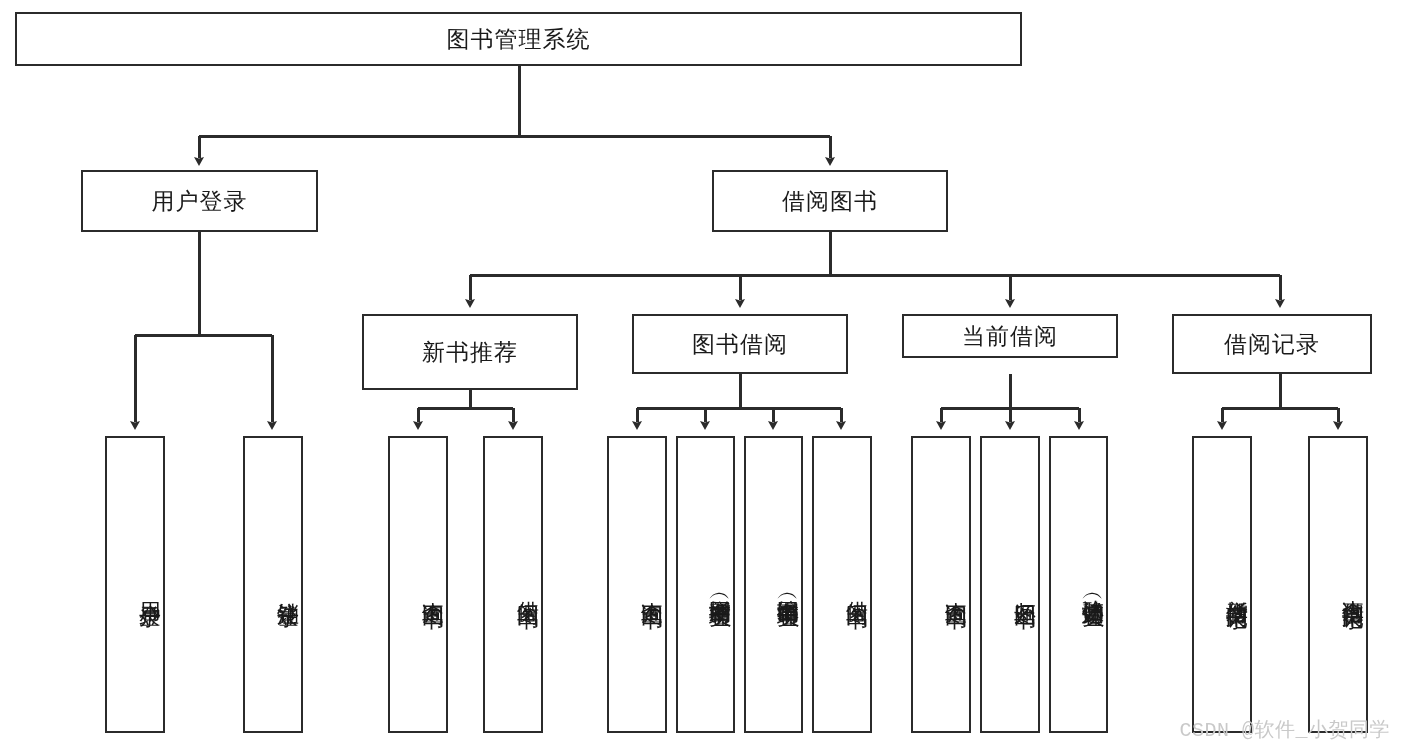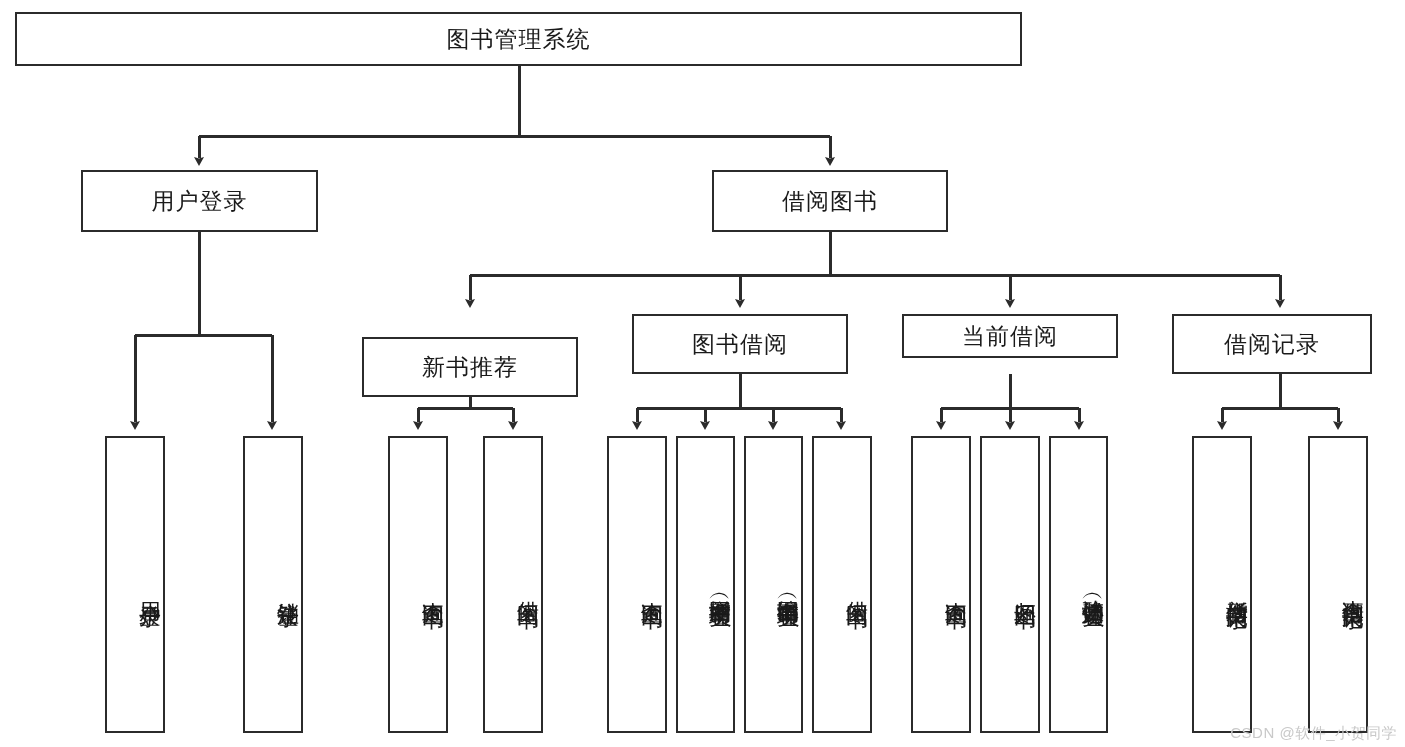--- a/index.html
+++ b/index.html
@@ -51,27 +51,28 @@
     padding-top: 4px;
     letter-spacing: 1px;
   }
   .node-label {
     display: block;
     white-space: nowrap;
     line-height: 1.15;
   }
   #watermark {
     position: absolute;
-    right: 8px;
+    right: 15px;
     bottom: 4px;
-    font-size: 15px;
+    font-size: 20px;
     color: #c9c9c9;
     white-space: nowrap;
     letter-spacing: 0.5px;
     pointer-events: none;
+    font-family: Liberation Mono, monospace;
   }
 </style>
 </head>
 <body>
 
 <div id="canvas">
 
   <svg id="edges" viewBox="0 0 1405 747" xmlns="http://www.w3.org/2000/svg">
     <defs>
       <marker id="arrow" markerWidth="9" markerHeight="10" refX="1" refY="5" orient="auto" markerUnits="userSpaceOnUse">
@@ -127,21 +128,21 @@
     <span class="node-label">图书管理系统</span>
   </div>
 
   <div class="node horiz" style="left:81px; top:170px; width:237px; height:62px;">
     <span class="node-label">用户登录</span>
   </div>
   <div class="node horiz" style="left:712px; top:170px; width:236px; height:62px;">
     <span class="node-label">借阅图书</span>
   </div>
 
-  <div class="node horiz" style="left:362px; top:314px; width:216px; height:60px;margin-top:23px;">
+  <div class="node horiz" style="left:362px; top:314px; width:216px; height:76px;">
     <span class="node-label">新书推荐</span>
   </div>
   <div class="node horiz" style="left:632px; top:314px; width:216px; height:60px;justify-content:center;">
     <span class="node-label">图书借阅</span>
   </div>
   <div class="node horiz" style="left:902px; top:314px; width:216px; height:44px;">
     <span class="node-label">当前借阅</span>
   </div>
   <div class="node horiz" style="left:1172px; top:314px; width:200px; height:60px;">
     <span class="node-label">借阅记录</span>

